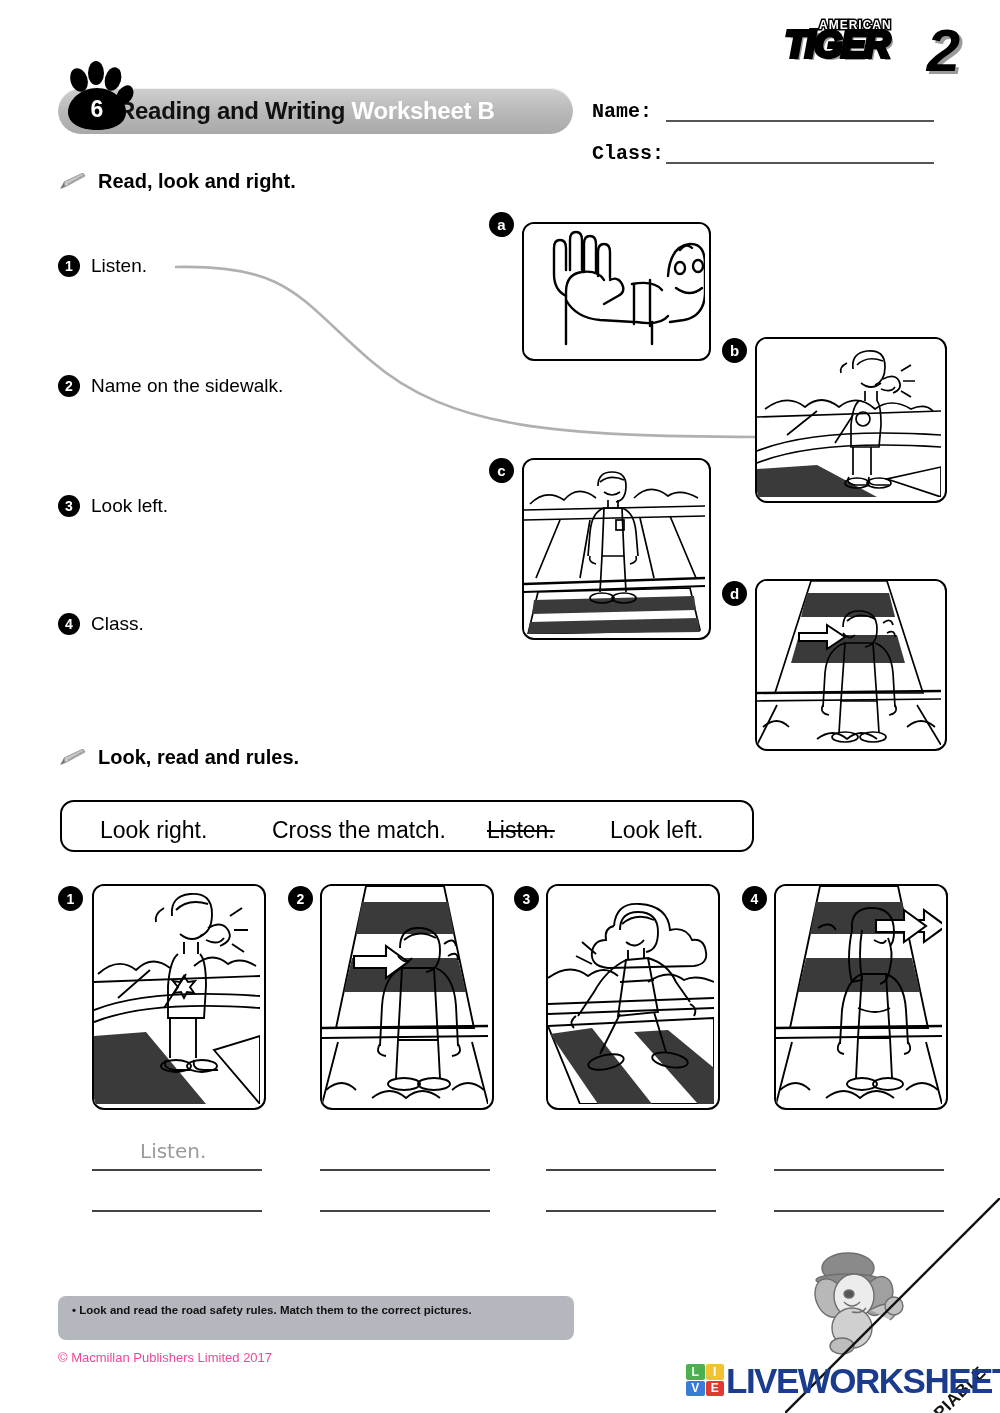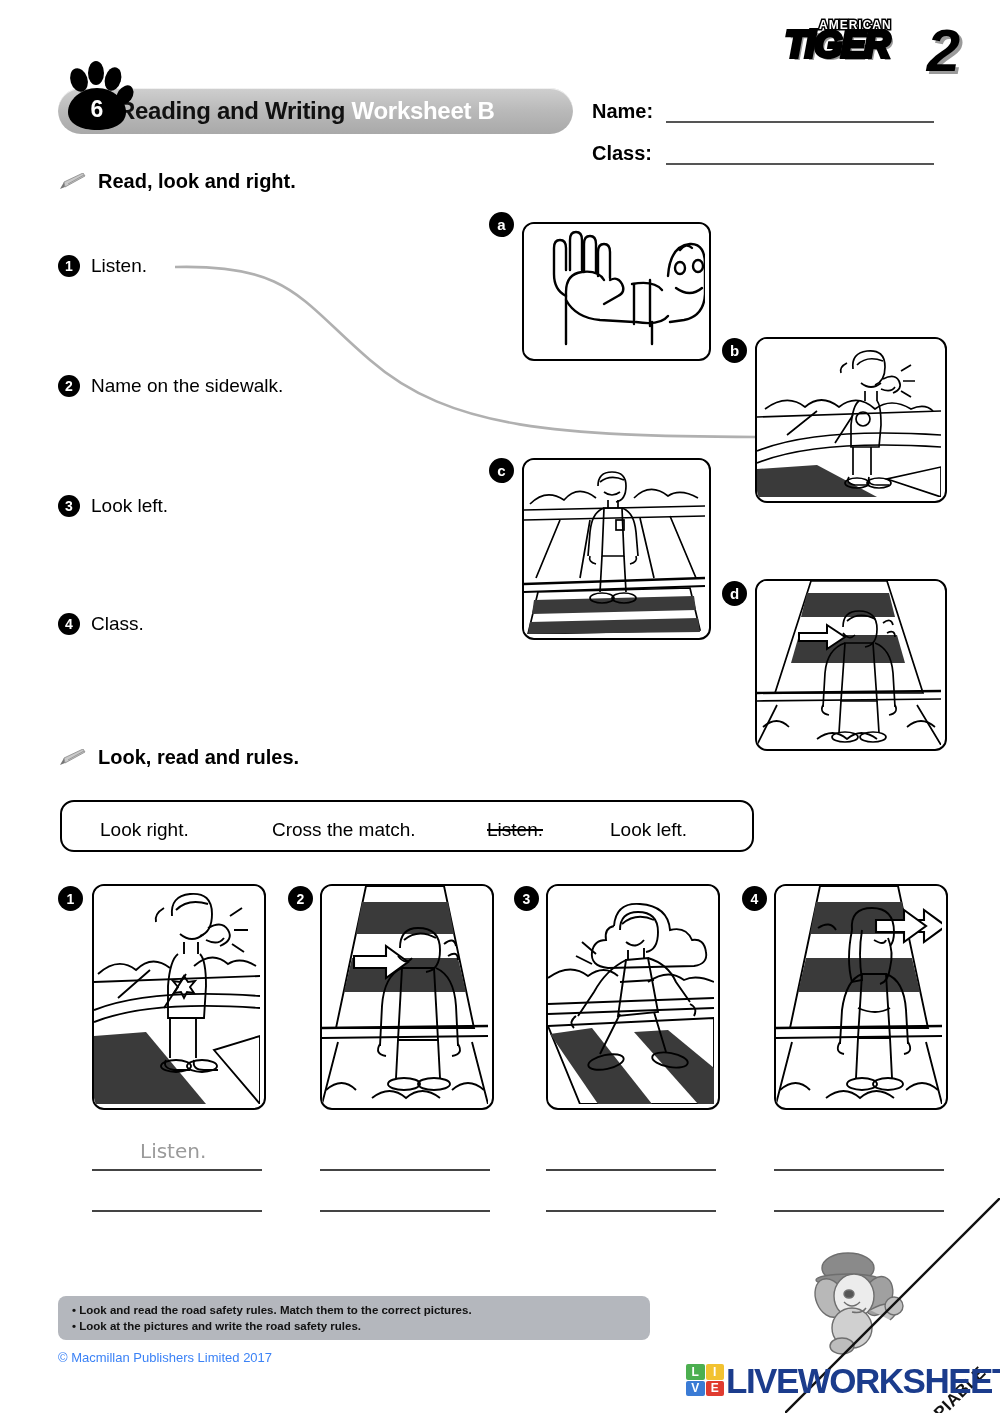--- a/index.html
+++ b/index.html
@@ -64,21 +64,21 @@
     -webkit-text-stroke: 4px #000;
     text-shadow: 3px 3px 0 #9a9a9a;
   }
   #tiger-logo .two {
     position: absolute; right: 2px; top: 0px;
     font-size: 60px; font-weight: bold; font-style: italic;
     color: #000; text-shadow: 3px 3px 0 #9a9a9a;
   }
 
   
-  .field-row { position: absolute; display: flex; align-items: flex-end; }
+  .field-row { position: absolute; display: flex; align-items: flex-start; font-family: Liberation Mono, monospace; }
   .field-label { font-size: 20px; font-weight: bold; width: 74px; }
   .field-line { border-bottom: 2px solid #555; width: 268px; height: 20px; }
 
   
   .sec-head {
     position: absolute;
     display: flex; align-items: center; gap: 10px;
     font-size: 20px; font-weight: bold;
   }
   .pencil { width: 30px; height: 18px; flex: none; }
@@ -118,50 +118,50 @@
   }
 
   
   #word-bank {
     position: absolute; left: 60px; top: 800px;
     width: 694px; height: 52px;
     border: 2.5px solid #000; border-radius: 14px;
     display: flex; align-items: center;
     box-sizing: border-box;
   }
-  .bank-word { font-size: 19px; position: absolute; white-space: nowrap; margin-top: 8px; }
+  .bank-word { font-size: 23px; position: absolute; white-space: nowrap; margin-top: 8px; }
   .bank-word.struck { text-decoration: line-through; text-decoration-thickness: 2px; }
 
   
   .write-line {
     position: absolute;
     border-bottom: 2px solid #444;
     height: 1px;
   }
   .write-answer {
     position: absolute;
     font-size: 20px; color: #9a9a9a;
     font-family: "DejaVu Sans", sans-serif;
     white-space: nowrap;
   }
 
   
   #footer-box {
     position: absolute; left: 58px; top: 1296px;
-    width: 592px; height: 44px;
+    width: 516px; height: 44px;
     background: #b4b7bd; border-radius: 8px;
     padding: 6px 14px; box-sizing: border-box;
   }
   #footer-box div {
     font-size: 11.5px; font-weight: bold; color: #111;
     line-height: 16px;
   }
   #copyright {
     position: absolute; left: 58px; top: 1350px;
-    font-size: 13px; color: #3b82f6;
+    font-size: 13px; color: #ec4899;
   }
 
   
   #lws { position: absolute; right: 6px; bottom: 8px; width: 310px; height: 56px; }
   #lws-text {
     position: absolute; left: 42px; bottom: 4px;
     font-size: 35px; font-weight: bold; color: #1b3c8c;
     letter-spacing: -1.5px; white-space: nowrap;
   }
   #lws-tiles {
@@ -515,21 +515,20 @@
 <span class="write-answer" style="left:594px; top:1139px;"></span>
 <div class="write-line" style="left:546px; top:1168px; width:170px;"></div>
 <div class="write-line" style="left:546px; top:1209px; width:170px;"></div>
 
 <span class="write-answer" style="left:822px; top:1139px;"></span>
 <div class="write-line" style="left:774px; top:1168px; width:170px;"></div>
 <div class="write-line" style="left:774px; top:1209px; width:170px;"></div>
 
 <div id="footer-box">
   <div>• Look and read the road safety rules. Match them to the correct pictures.</div>
-  <div>• Look at the pictures and write the road safety rules.</div>
 </div>
 <div id="copyright">© Macmillan Publishers Limited 2017</div>
 
 <div style="position:absolute; right:72px; bottom:58px; width:120px; height:105px;">
   <svg width="120" height="105" viewBox="0 0 120 105">
     <g stroke="#6e6e6e" stroke-width="1.4" fill="#d6d6d6">
       <ellipse cx="40" cy="18" rx="26" ry="15" fill="#8a8a8a"></ellipse>
       <ellipse cx="40" cy="30" rx="32" ry="6" fill="#8a8a8a"></ellipse>
       <ellipse cx="22" cy="48" rx="14" ry="20" fill="#b8b8b8" transform="rotate(-22 22 48)"></ellipse>
       <ellipse cx="70" cy="46" rx="14" ry="20" fill="#a0a0a0" transform="rotate(20 70 46)"></ellipse>

